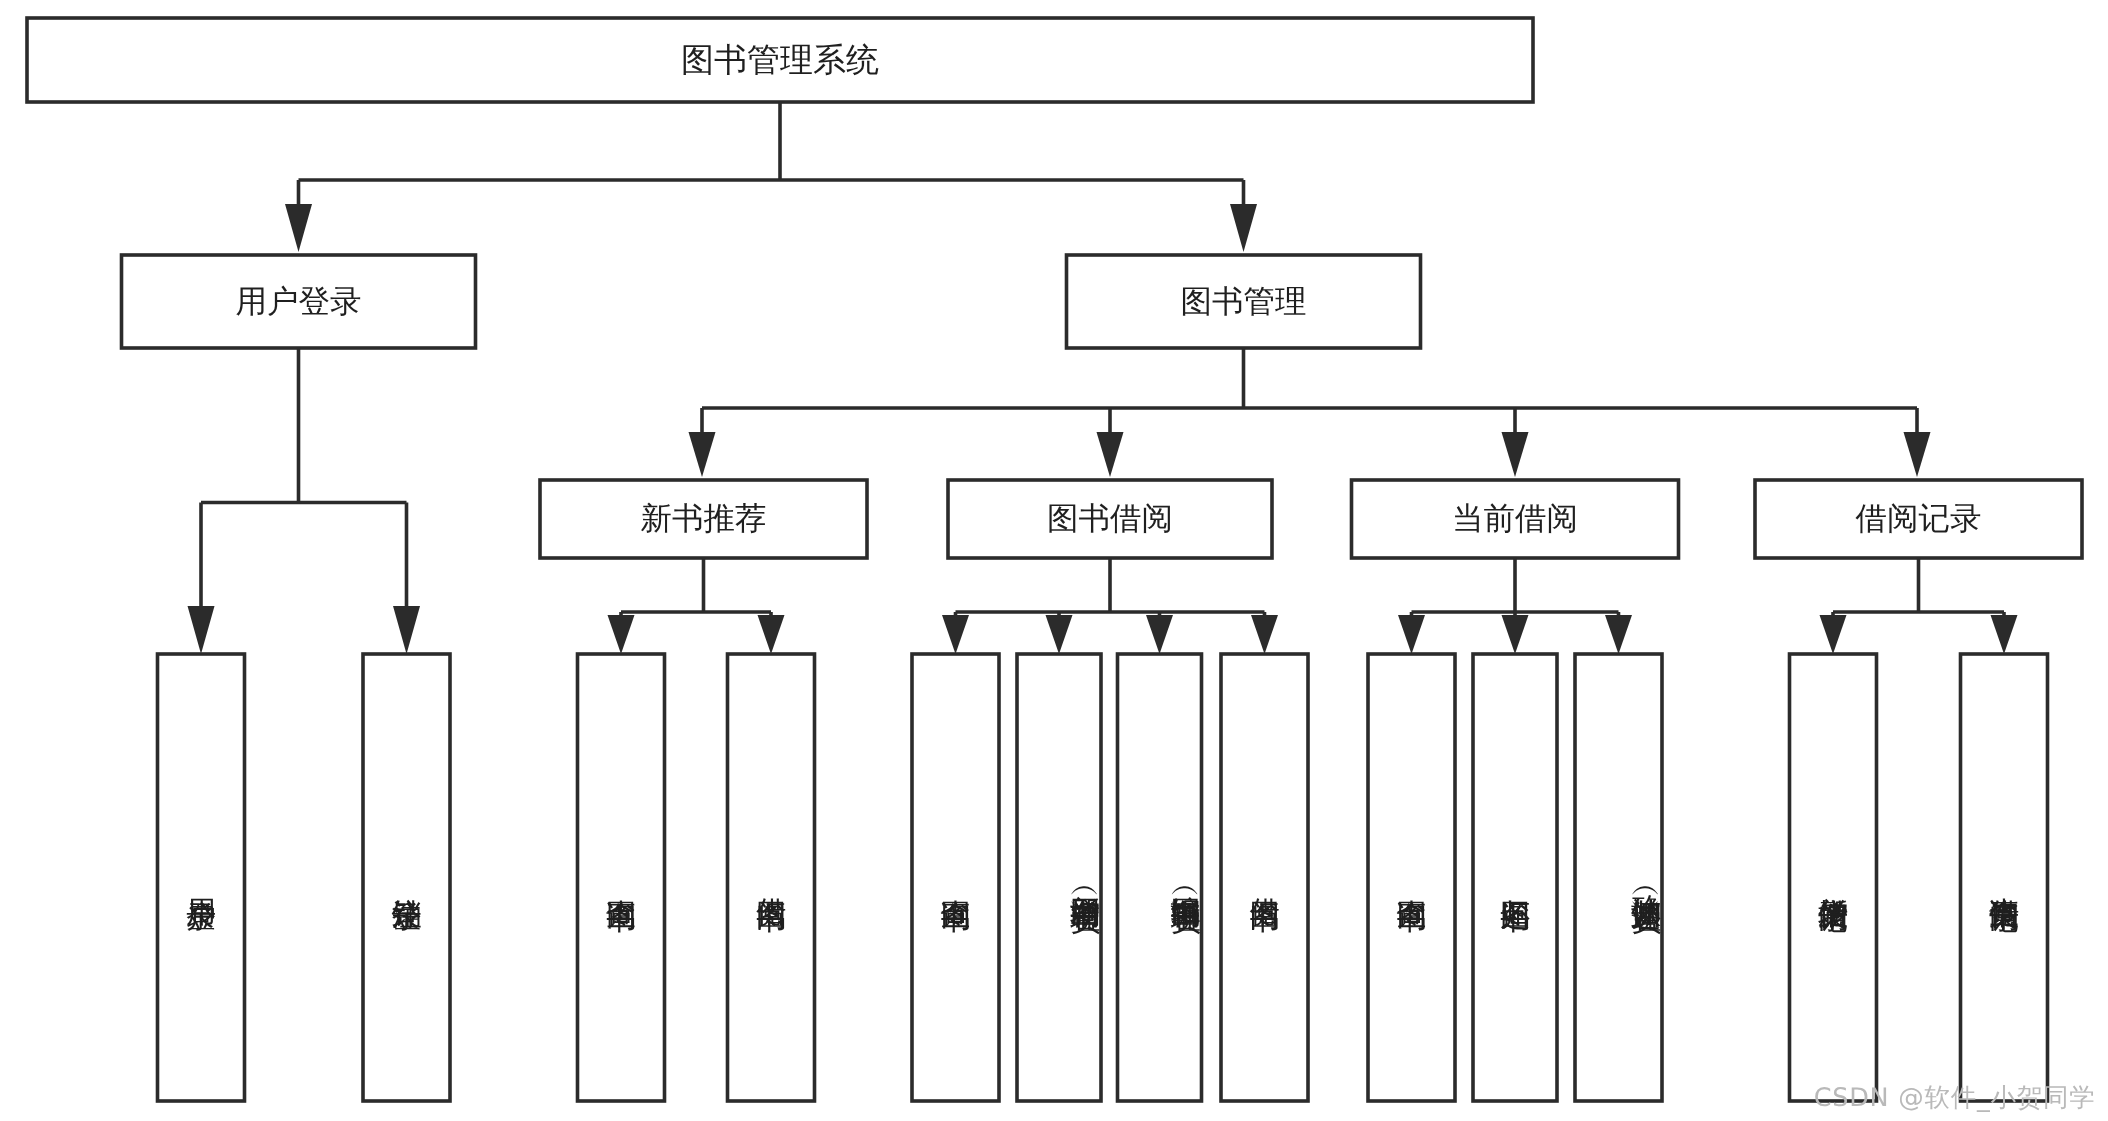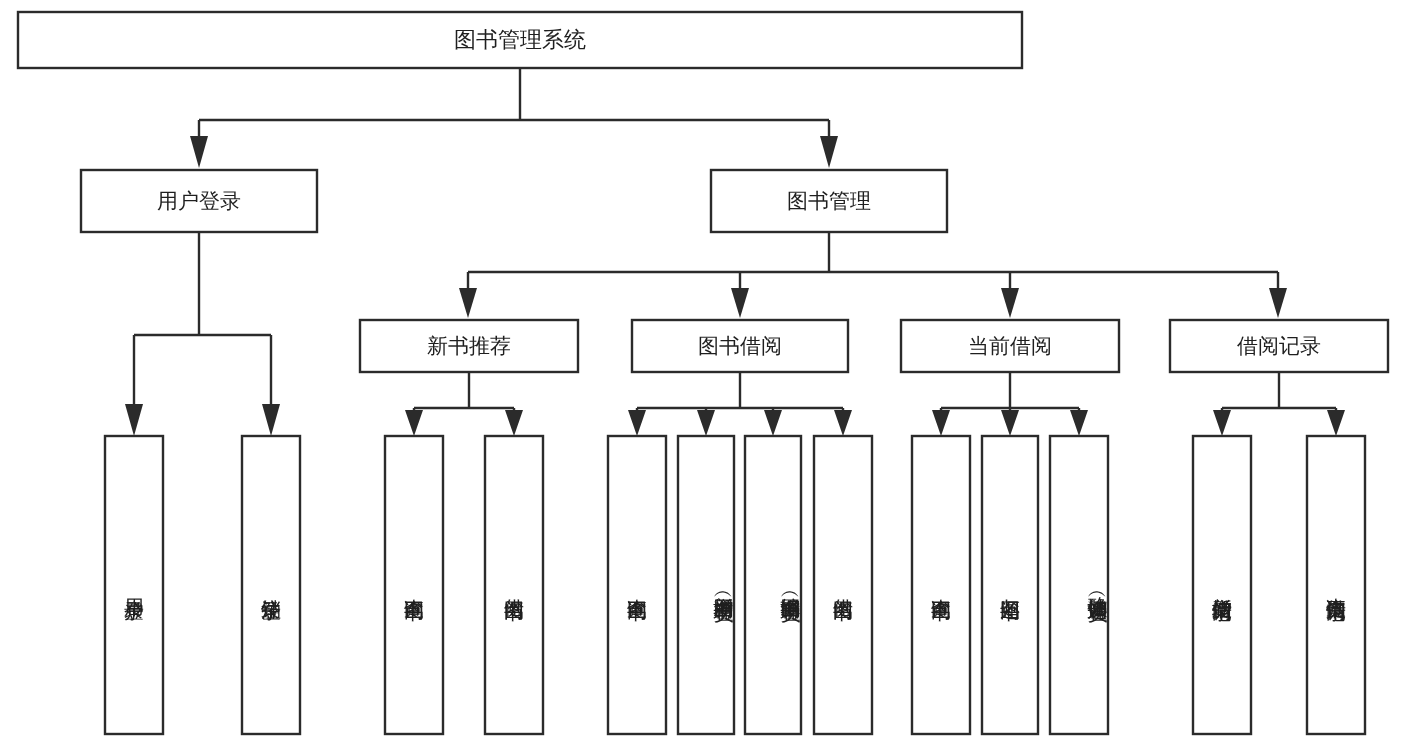--- a/index.html
+++ b/index.html
@@ -228,14 +228,15 @@
   <div class="leaf-label" style="left:745px; top:440px; width:56px; height:290px; align-items:flex-start; justify-content:center; display:flex;">编辑图书（管理员）</div>
   <div class="leaf-label" style="left:814px; top:436px; width:58px; height:298px; align-items:center; justify-content:center; display:flex;">借阅图书</div>
 
   <div class="leaf-label" style="left:912px; top:436px; width:58px; height:298px; align-items:center; justify-content:center; display:flex;">查询图书</div>
   <div class="leaf-label" style="left:982px; top:436px; width:56px; height:298px; align-items:center; justify-content:center; display:flex;">归还图书</div>
   <div class="leaf-label" style="left:1050px; top:440px; width:58px; height:290px; align-items:flex-start; justify-content:center; display:flex;">确认归还（管理员）</div>
 
   <div class="leaf-label" style="left:1193px; top:436px; width:58px; height:298px; align-items:center; justify-content:center; display:flex;">新增借阅记录</div>
   <div class="leaf-label" style="left:1307px; top:436px; width:58px; height:298px; align-items:center; justify-content:center; display:flex;">查询借阅记录</div>
 
+  <div class="watermark">CSDN @软件_小贺同学</div>
 
 </div>
 
 </body></html>

